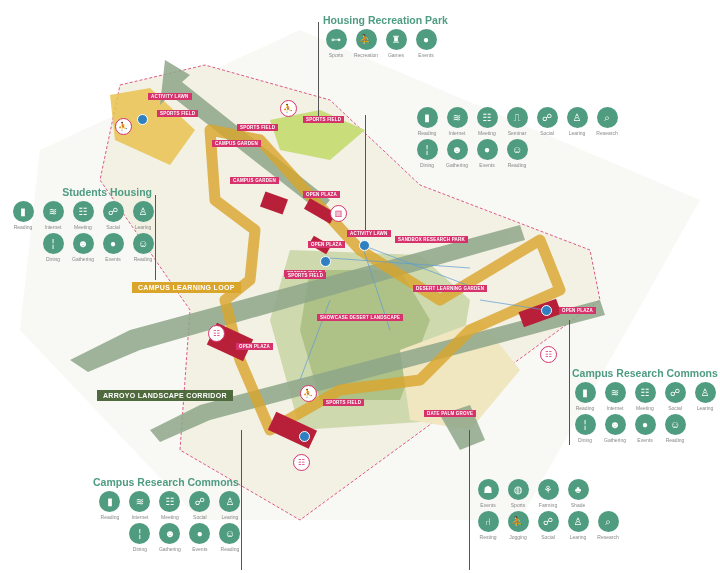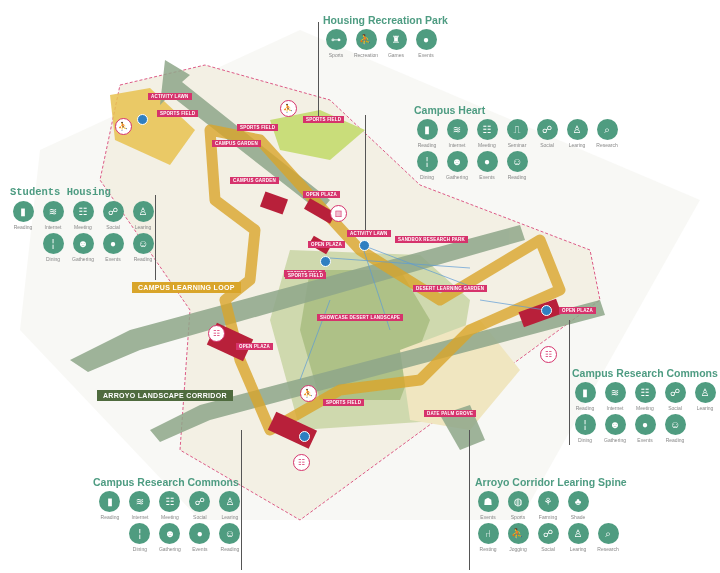--- a/index.html
+++ b/index.html
@@ -128,21 +128,20 @@
         </div>
         <div class="ic">
           <div class="c">●</div>
           <div class="l">Events</div>
         </div>
       </div>
     </div>
 </div>
 
 <div class="panel" style="left:414px;top:104px;">
-  <div class="panel-title">Campus Heart</div>
   <div class="rows">
       <div class="icon-row">
         <div class="ic">
           <div class="c">▮</div>
           <div class="l">Reading</div>
         </div>
         <div class="ic">
           <div class="c">≋</div>
           <div class="l">Internet</div>
         </div>
@@ -182,21 +181,21 @@
         </div>
         <div class="ic">
           <div class="c">☺</div>
           <div class="l">Reading</div>
         </div>
       </div>
     </div>
 </div>
 
 <div class="panel" style="left:10px;top:186px;">
-  <div class="panel-title" style="padding-right:4px;font-family:Liberation Mono, monospace;">Students Housing</div>
+  <div class="panel-title" style="text-align:right;padding-right:4px;">Students Housing</div>
   <div class="rows">
       <div class="icon-row" style="justify-content: flex-end;">
         <div class="ic">
           <div class="c">▮</div>
           <div class="l">Reading</div>
         </div>
         <div class="ic">
           <div class="c">≋</div>
           <div class="l">Internet</div>
         </div>
@@ -320,21 +319,20 @@
         </div>
         <div class="ic">
           <div class="c">☺</div>
           <div class="l">Reading</div>
         </div>
       </div>
     </div>
 </div>
 
 <div class="panel" style="left:475px;top:476px;">
-  <div class="panel-title">Arroyo Corridor Learing Spine</div>
   <div class="rows">
       <div class="icon-row">
         <div class="ic">
           <div class="c">☗</div>
           <div class="l">Events</div>
         </div>
         <div class="ic">
           <div class="c">◍</div>
           <div class="l">Sports</div>
         </div>

